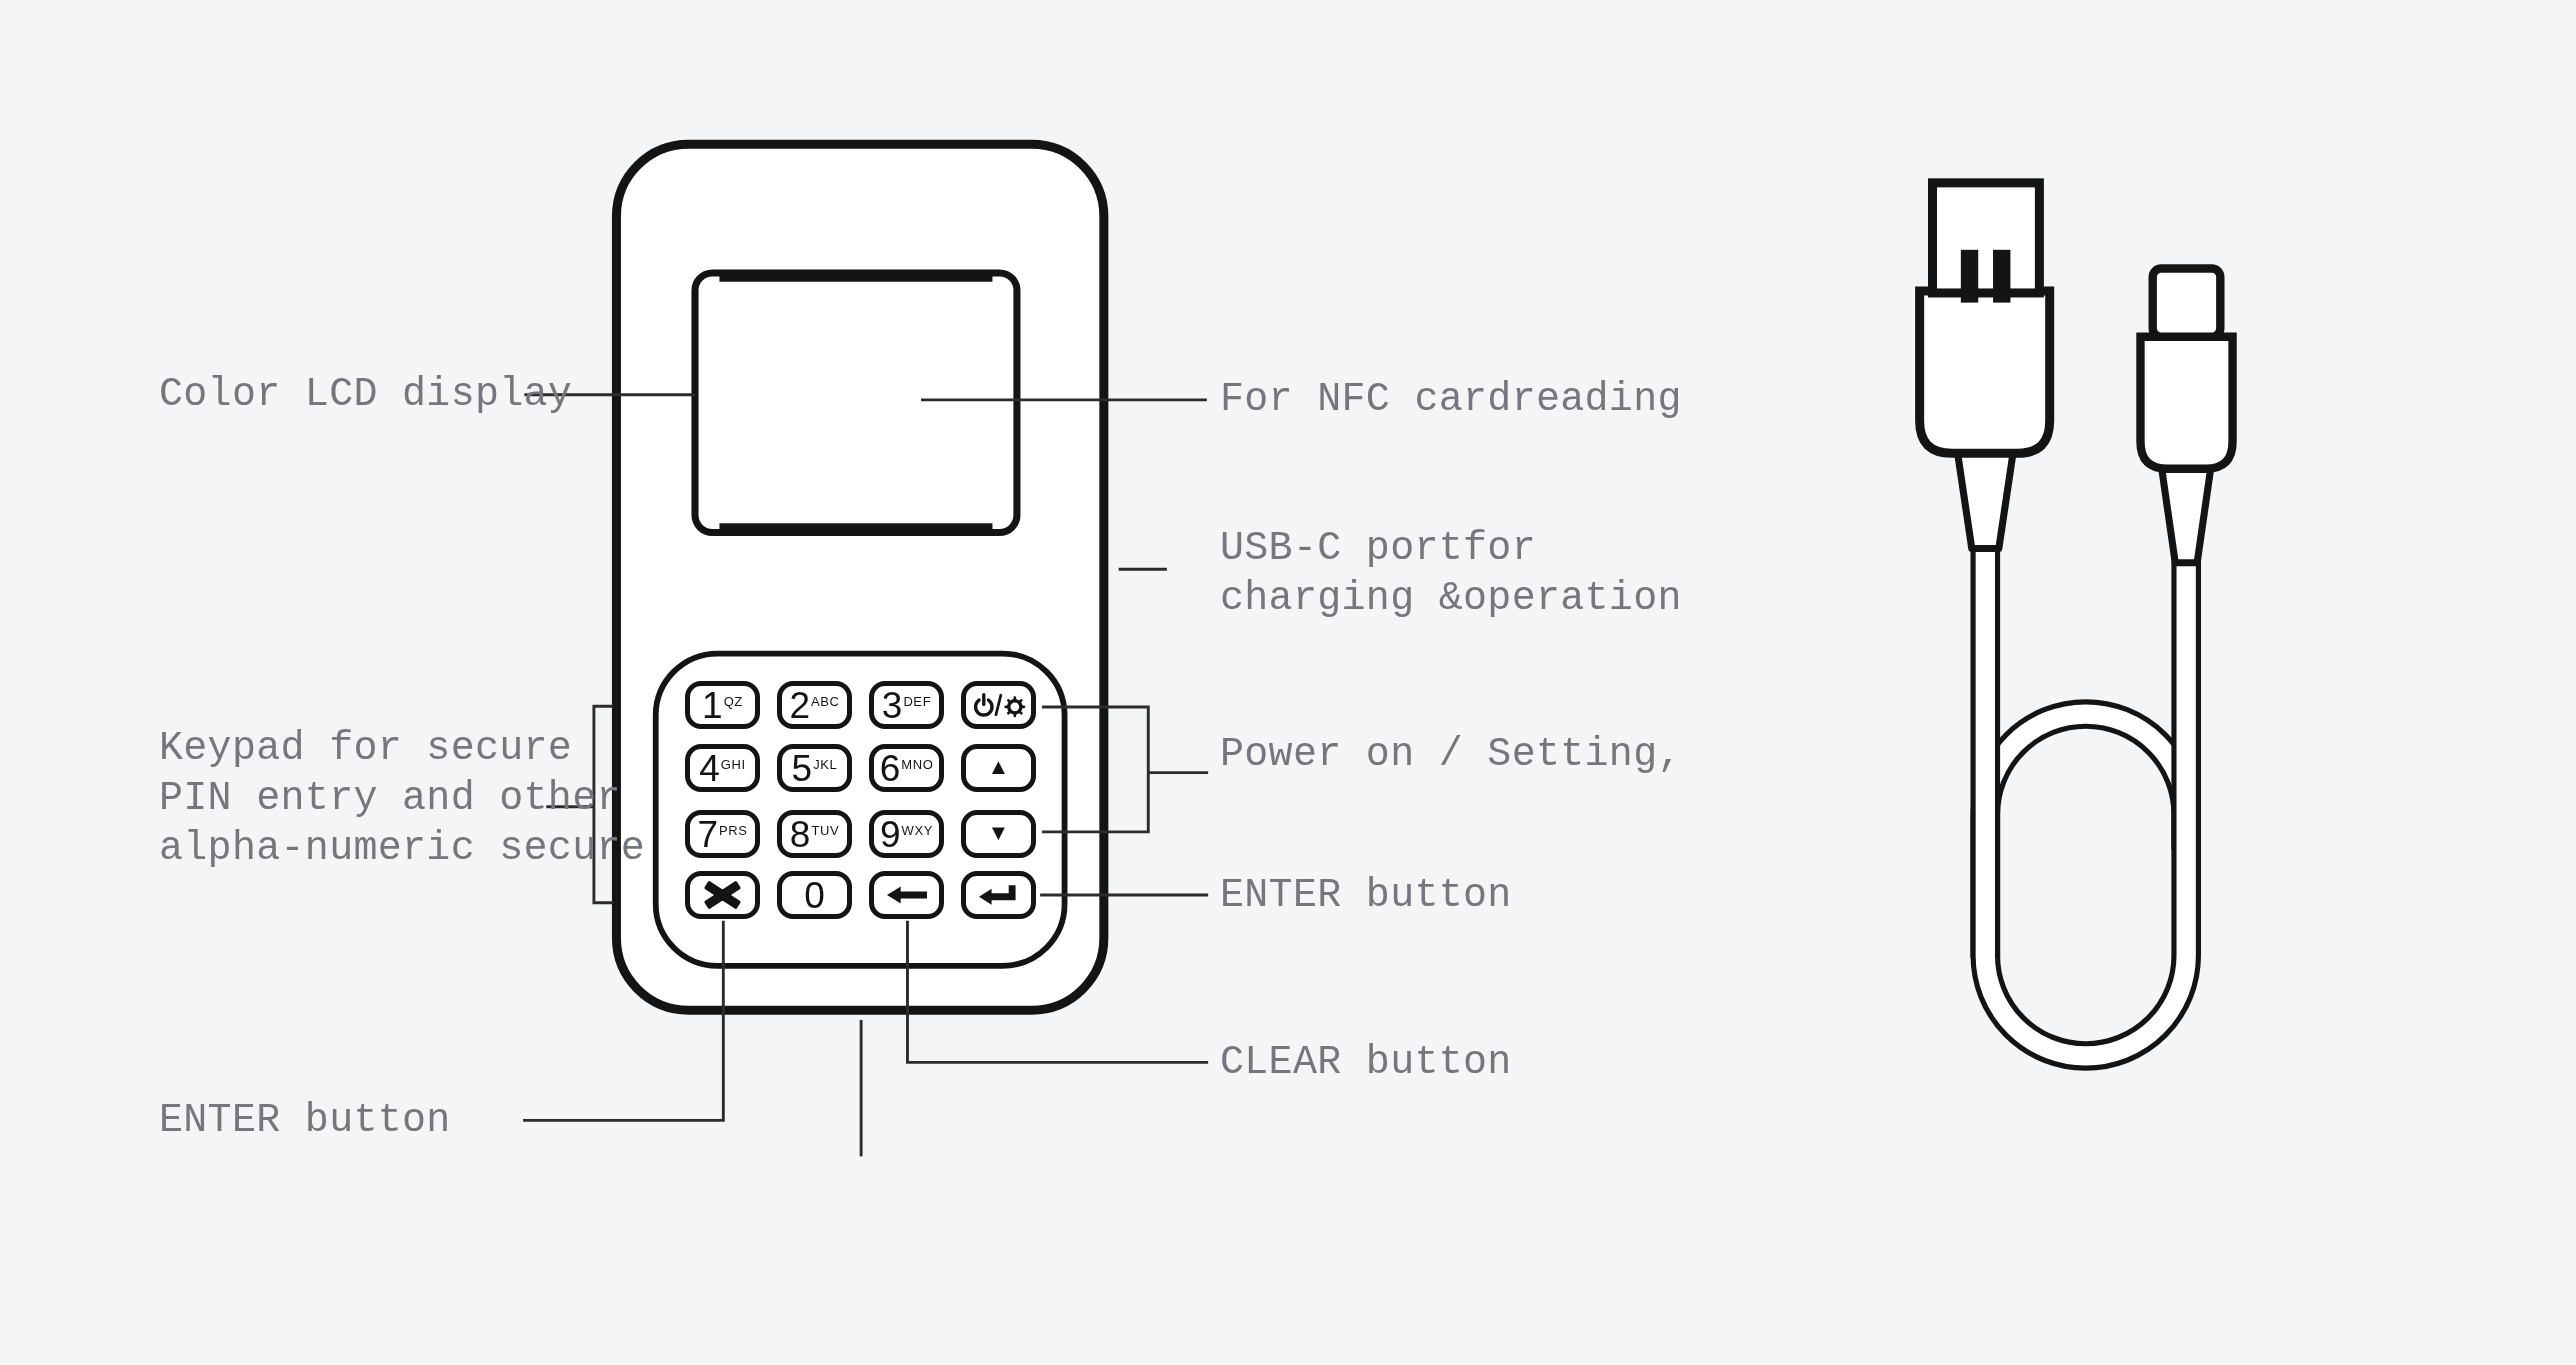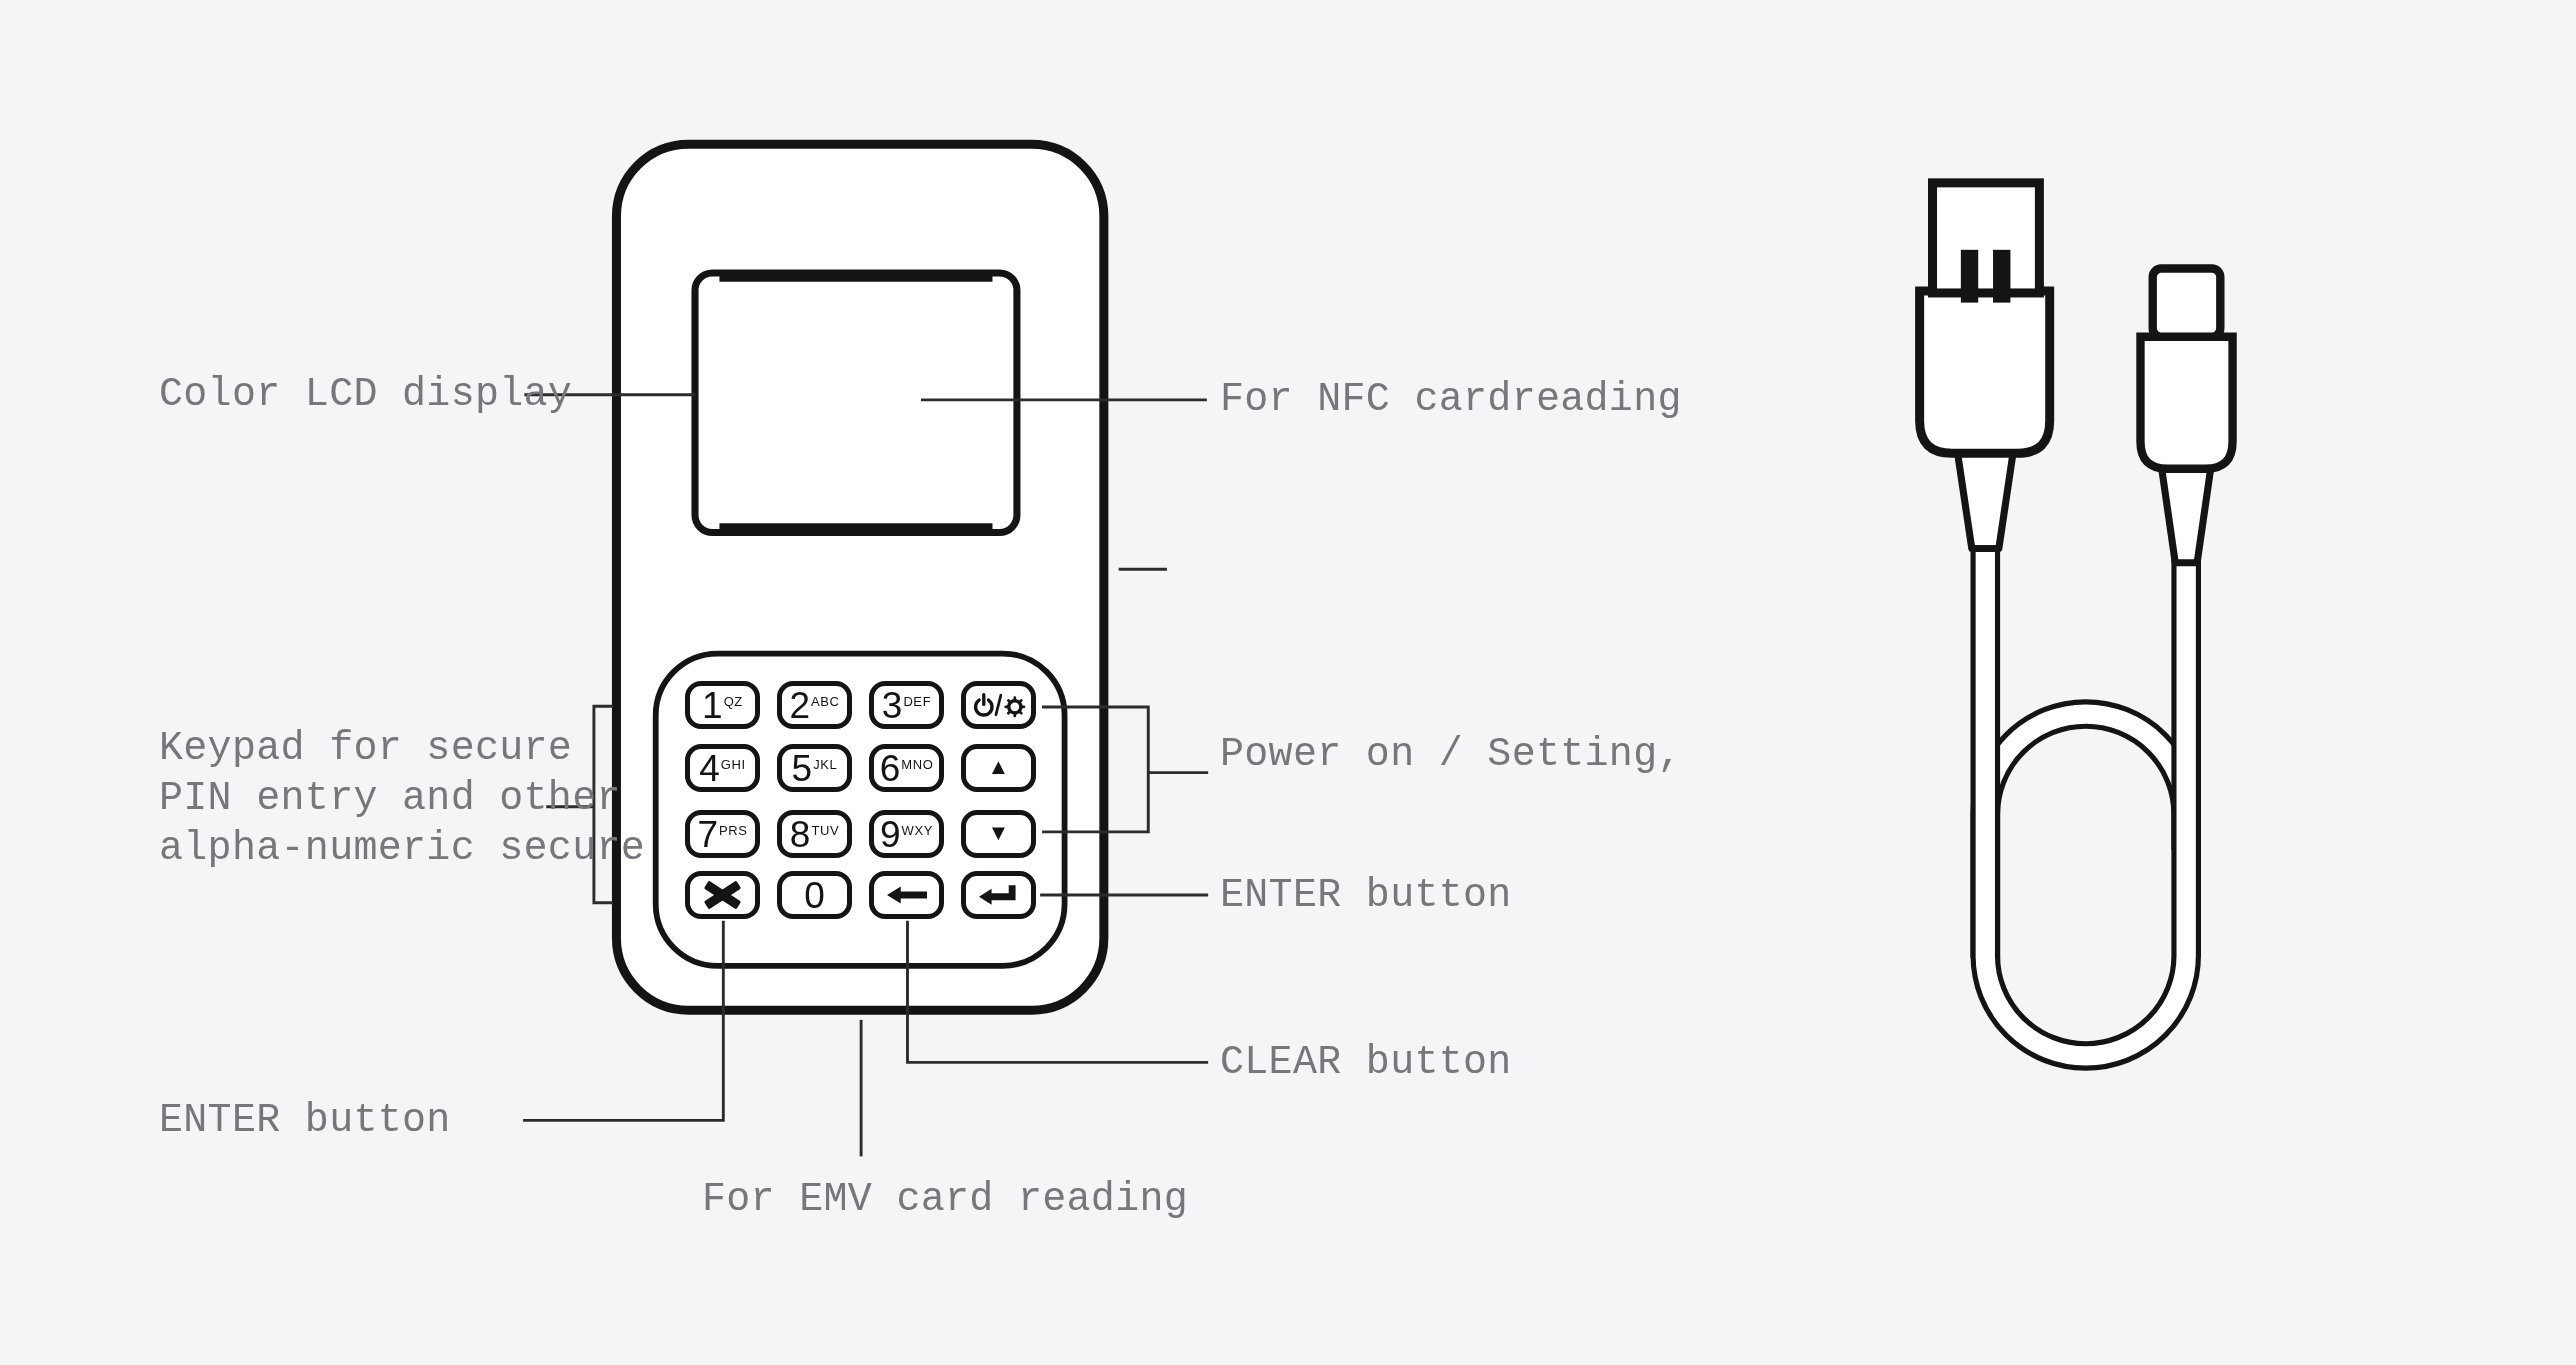--- a/index.html
+++ b/index.html
@@ -184,25 +184,28 @@
   <div class="label" style="left:159px;top:724px">
     <div>Keypad for secure</div>
     <div>PIN entry and other</div>
     <div>alpha-numeric secure</div>
   </div>
 
   <div class="label" style="left:159px;top:1096px">ENTER button</div>
 
   <div class="label" style="left:1220px;top:375px">For NFC cardreading</div>
 
+  <div class="label" style="left:1220px;top:524px">
+    <div>USB-C portfor</div>
+    <div>charging &amp;operation</div>
+  </div>
 
   <div class="label" style="left:1220px;top:730px">
     <div>Power on / Setting,</div>
   </div>
 
   <div class="label" style="left:1220px;top:871px">ENTER button</div>
 
   <div class="label" style="left:1220px;top:1038px">CLEAR button</div>
 
-  <div class="label" style="left:702px;top:1175px">For EMV card reading</div>
 
 </div>
 
 
 </body></html>

